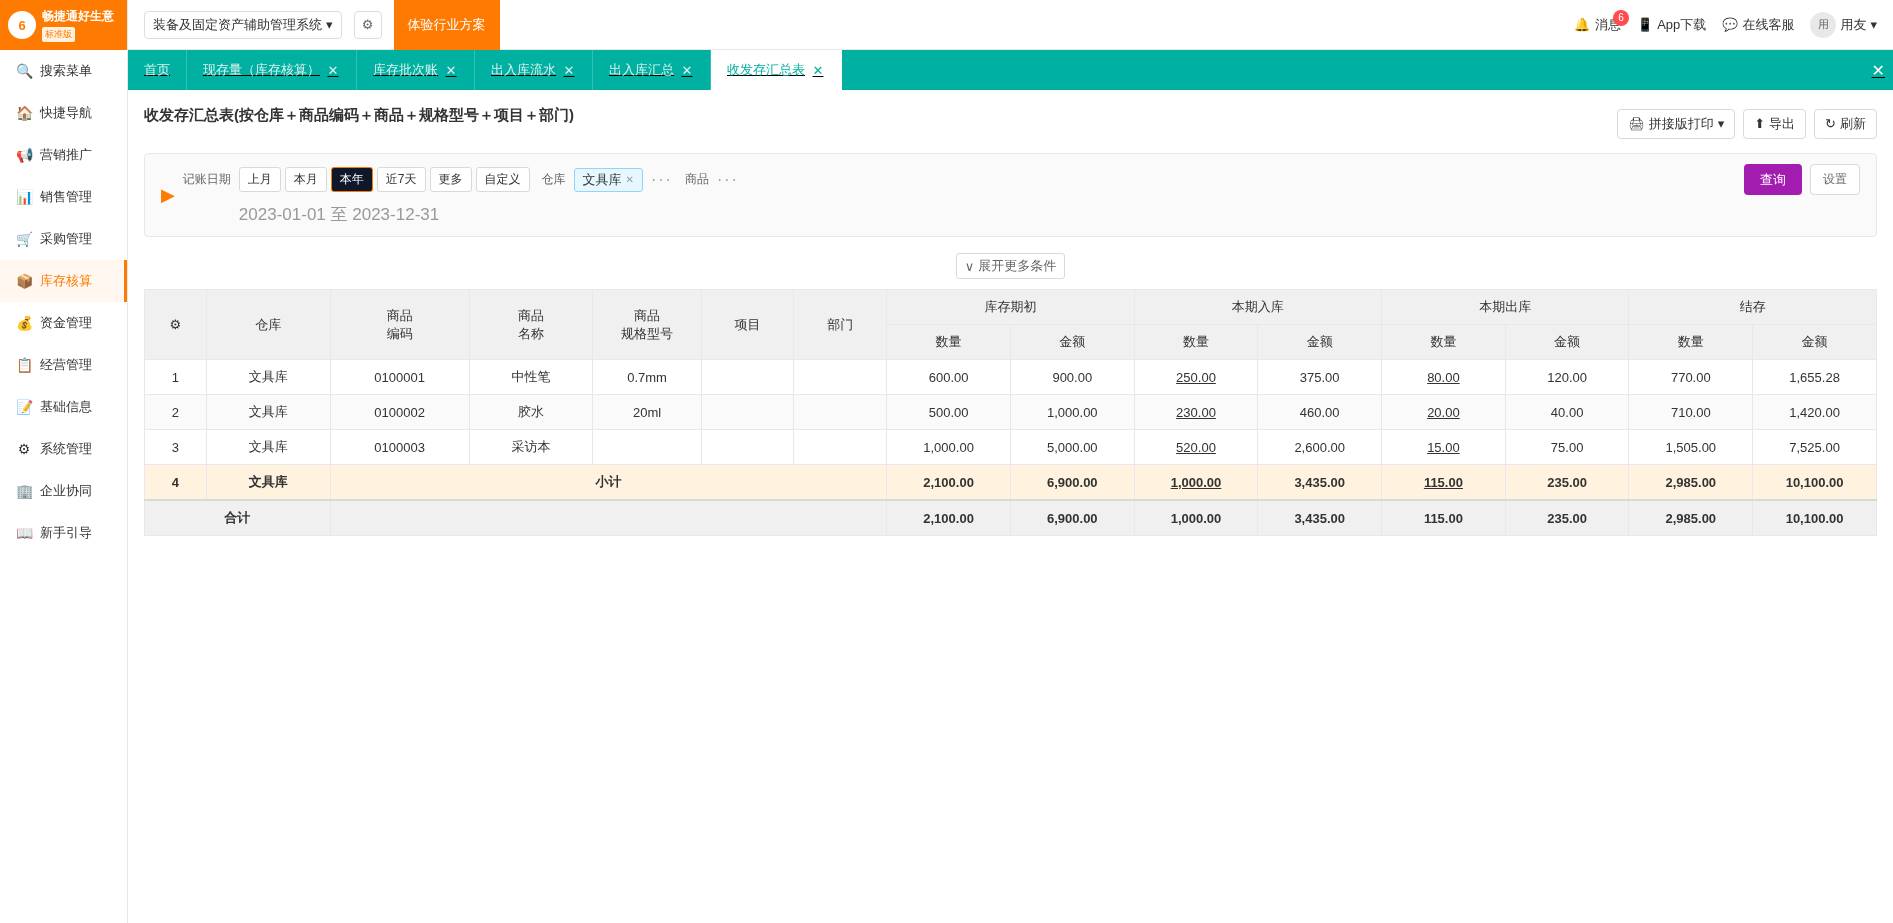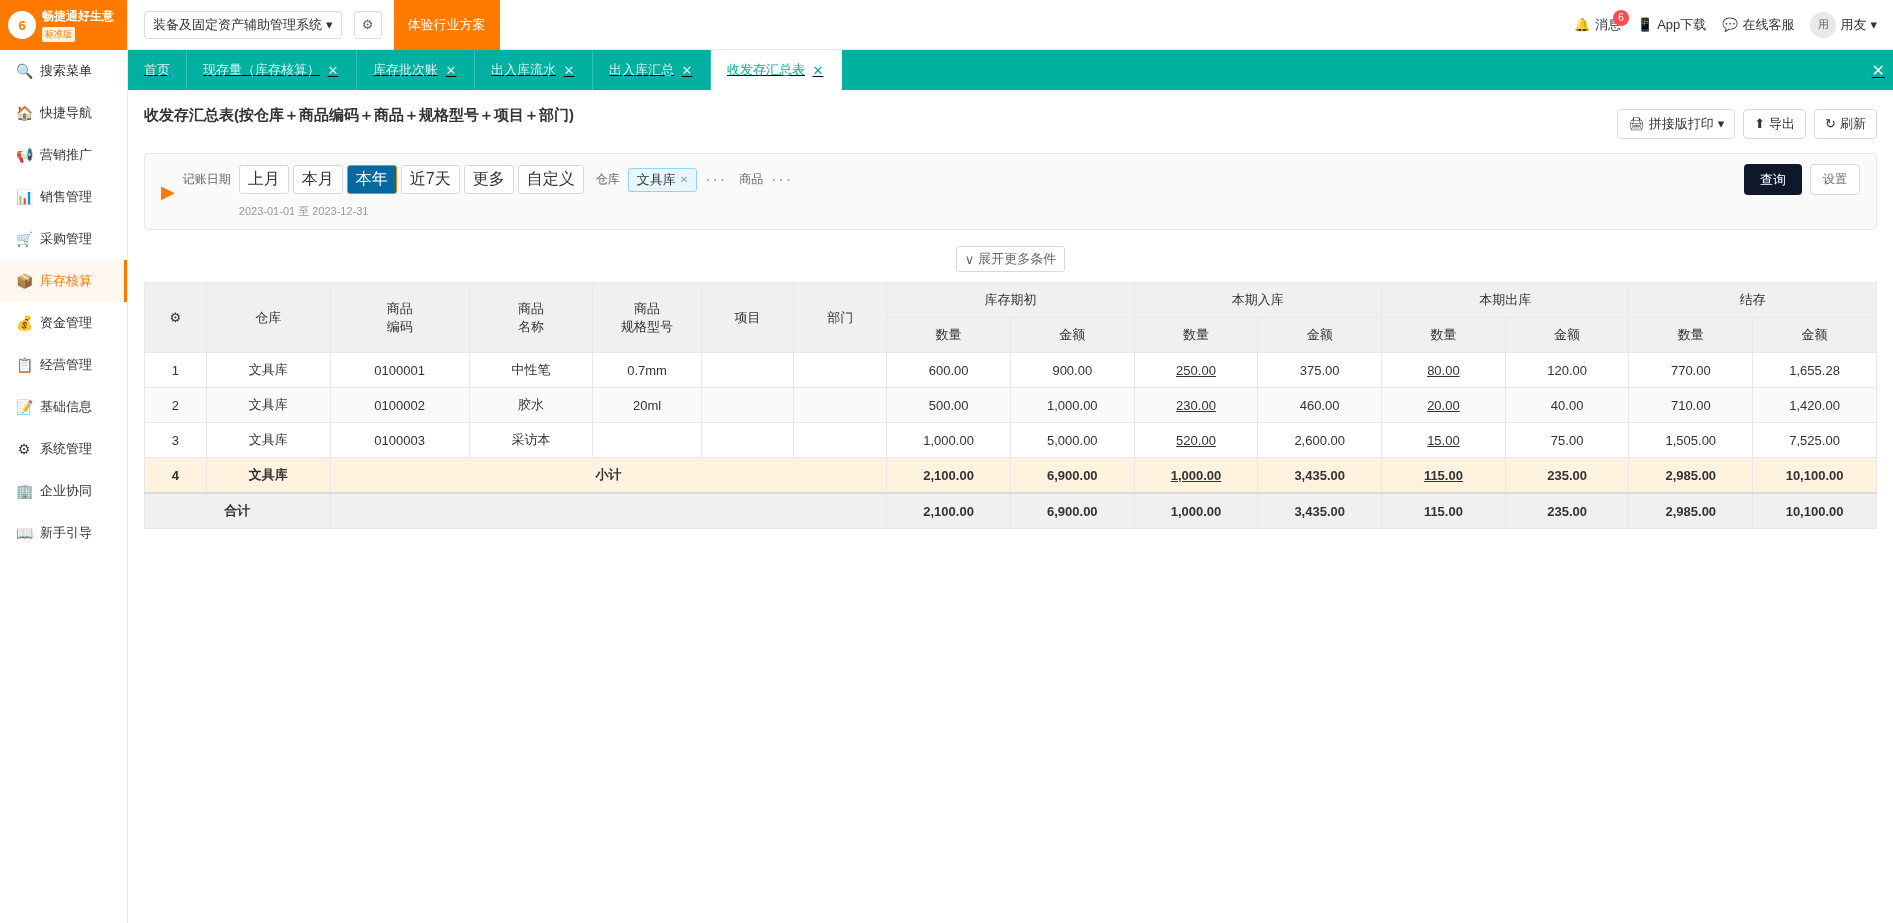--- a/index.html
+++ b/index.html
@@ -35,29 +35,29 @@
     .tab-close-btn { width: 14px; height: 14px; display: flex; align-items: center; justify-content: center; border-radius: 50%; }
     .tab-bar-close-all { margin-left: auto; margin-right: 8px; color: #fff; cursor: pointer; font-size: 16px; }
 
     
     .page-content { flex: 1; background: #fff; overflow: auto; padding: 16px; }
 
     
     .page-title { font-size: 15px; font-weight: bold; color: #333; margin-bottom: 16px; }
     .filter-label { color: #666; font-size: 12px; white-space: nowrap; }
     .filter-date-options { display: flex; align-items: center; gap: 4px; }
-    .date-btn { padding: 3px 8px; border: 1px solid #d9d9d9; border-radius: 3px; cursor: pointer; font-size: 16px; color: #333; background: #fff; }
-    .date-btn.active { background: #0369a1; color: #fff; border-color: #ff7a00; }
-    .date-range { font-size: 11px; color: #999; margin-top: 2px; }
+    .date-btn { padding: 3px 8px; border: 1px solid #d9d9d9; border-radius: 3px; cursor: pointer; font-size: 12px; color: #333; background: #fff; }
+    .date-btn.active { background: #0f172a; color: #fff; border-color: #ff7a00; }
+    .date-range { font-size: 17px; color: #999; margin-top: 2px; }
     .filter-tag { display: flex; align-items: center; gap: 4px; background: #e6f7ff; border: 1px solid #91d5ff; border-radius: 3px; padding: 2px 8px; font-size: 12px; color: #333; }
     .filter-tag-close { cursor: pointer; color: #999; font-size: 10px; }
     .filter-dots { color: #999; cursor: pointer; font-size: 16px; letter-spacing: 2px; }
     .expand-btn { display: flex; align-items: center; gap: 4px; color: #666; cursor: pointer; font-size: 12px; border: 1px solid #d9d9d9; border-radius: 3px; padding: 3px 8px; margin: 8px auto 0; width: fit-content; }
     .top-action-btn { display: flex; align-items: center; gap: 4px; padding: 5px 10px; border: 1px solid #d9d9d9; border-radius: 4px; cursor: pointer; font-size: 12px; color: #333; background: #fff; }
-    .btn-query { background: #0f172a; color: #fff; border: none; padding: 6px 16px; border-radius: 4px; cursor: pointer; font-size: 13px; }
+    .btn-query { background: #a21caf; color: #fff; border: none; padding: 6px 16px; border-radius: 4px; cursor: pointer; font-size: 13px; }
     .btn-settings { background: #fff; color: #666; border: 1px solid #d9d9d9; padding: 6px 12px; border-radius: 4px; cursor: pointer; font-size: 12px; }
 
     
     .data-table { width: 100%; border-collapse: collapse; font-size: 12px; }
     .data-table th { background: #f0f0f0; color: #333; font-weight: 500; padding: 8px 10px; text-align: center; border: 1px solid #e8e8e8; }
     .data-table td { padding: 8px 10px; border: 1px solid #e8e8e8; color: #333; text-align: center; }
     .data-table tr:nth-child(even) td { background: #fafafa; }
     .data-table .subtotal td { background: #fff3e0 !important; font-weight: bold; }
     .data-table .total-row td { background: #f5f5f5; font-weight: bold; }
     .underline { text-decoration: underline; cursor: pointer; color: #333; }

